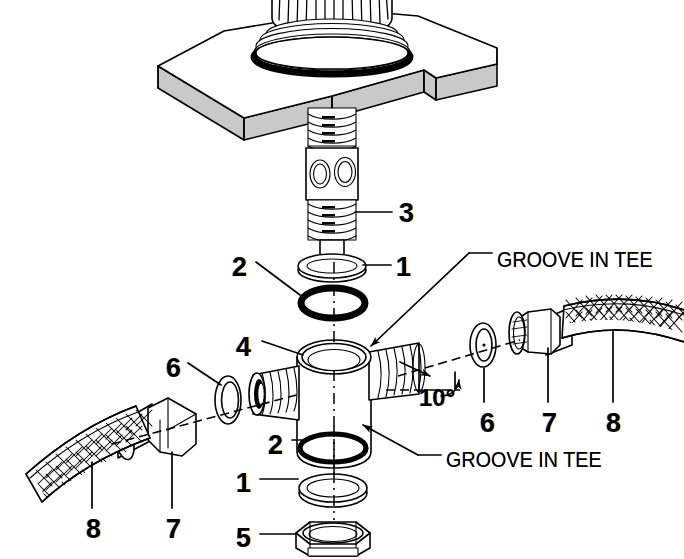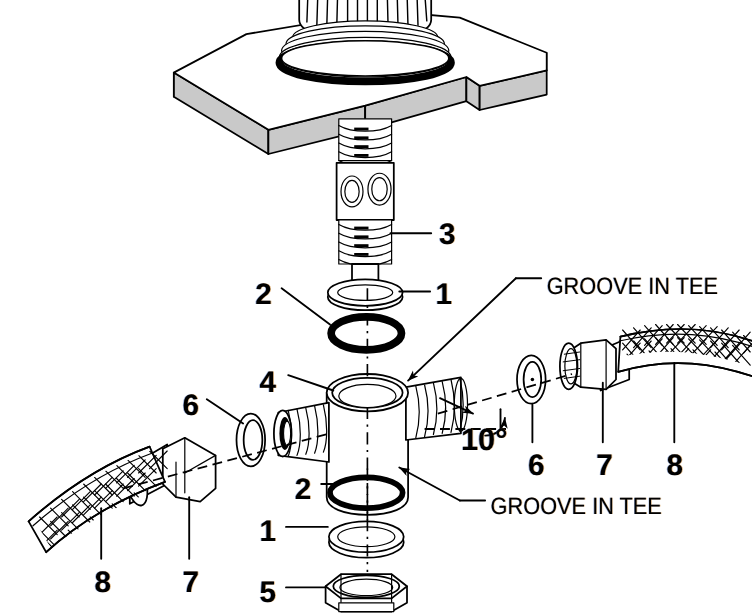--- a/index.html
+++ b/index.html
@@ -39,21 +39,21 @@
   .notelbl{
     position:absolute;
     font-family:"Liberation Sans","DejaVu Sans",sans-serif;
     font-weight:400;font-size:21.5px;line-height:1;color:#000;
     white-space:nowrap;transform:scaleX(0.92);transform-origin:left center;
     text-shadow:0.6px 0 0 rgba(196,120,26,.45), -0.6px 0 0 rgba(26,70,160,.40);
   }
   .anglbl{
     position:absolute;
     font-family:"Liberation Sans","DejaVu Sans",sans-serif;
-    font-weight:bold;font-size:28px;line-height:1;color:#000;white-space:nowrap;
+    font-weight:bold;font-size:24px;line-height:1;color:#000;white-space:nowrap;
     text-shadow:0.7px 0 0 rgba(196,120,26,.5), -0.7px 0 0 rgba(26,70,160,.4);
   }
 </style>
 </head>
 <body>
 
 <div id="stage">
 
 <svg id="dwg" viewBox="0 0 684 559">
 

